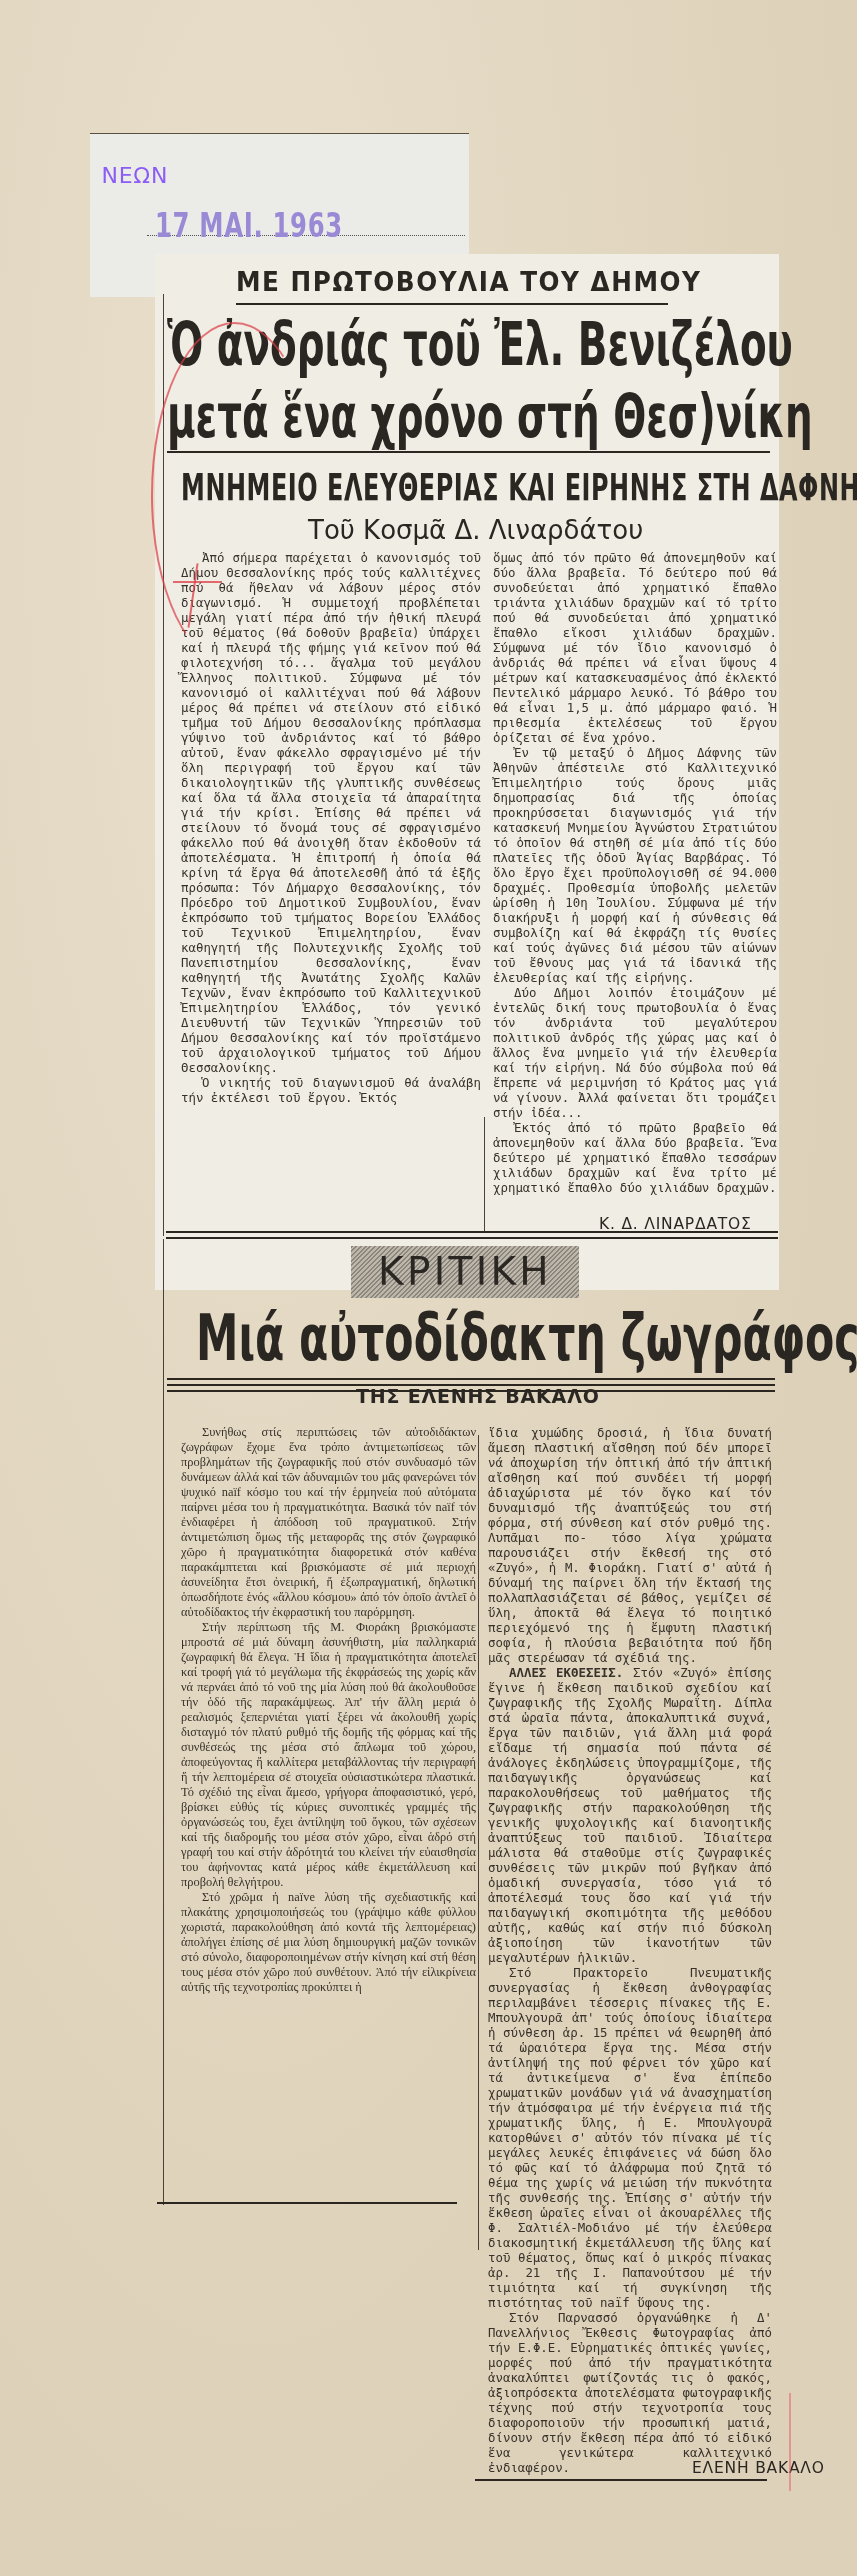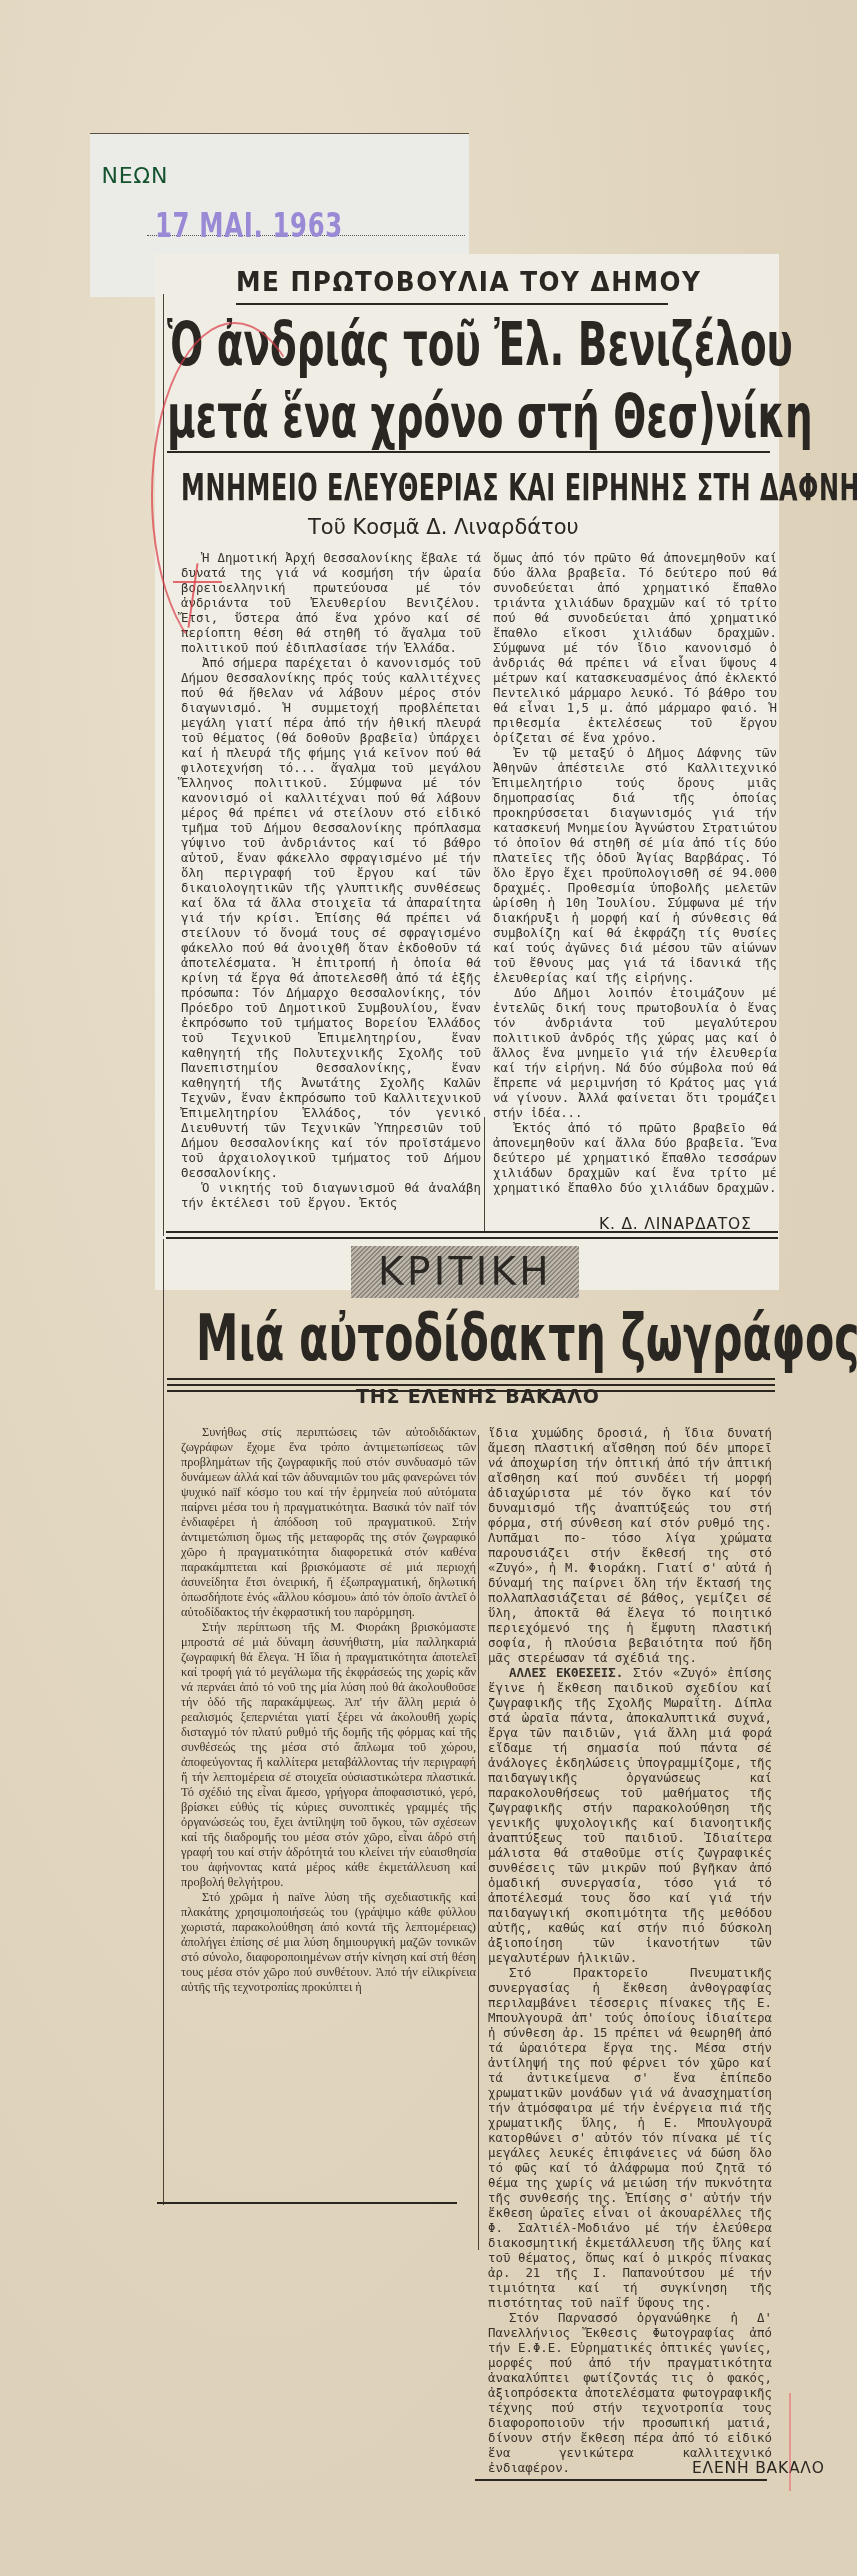--- a/index.html
+++ b/index.html
@@ -6,32 +6,32 @@
   body {
     width:858px; height:2576px; position:relative; overflow:hidden;
     background:#e3d8c2;
     background-image: radial-gradient(ellipse at 30% 20%, #e9dfcb 0%, #ddd1b9 70%);
     font-family:"DejaVu Sans", sans-serif; color:#2a2622;
   }
   .tag {
     position:absolute; left:90px; top:133px; width:379px; height:163px;
     background:#ebebe8; border-top:1.6px solid #5a5040;
   }
-  .tag .paper { position:absolute; left:11.4px; top:29px; font-family:"DejaVu Sans", sans-serif; font-size:22px; letter-spacing:0.8px; color:#14532d; }
+  .tag .paper { position:absolute; left:11.4px; top:29px; font-family:"DejaVu Sans", sans-serif; font-size:22px; letter-spacing:0.8px; color:#8b5cf6; }
   .tag .stamp { position:absolute; left:65px; top:72px; font-family:"DejaVu Sans Condensed","DejaVu Sans", sans-serif; font-weight:bold; font-size:33px; color:#9a8ad6; letter-spacing:0.8px; transform:scaleX(.82); transform-origin:left; }
   .tag .dots { position:absolute; left:57px; top:101px; width:318px; border-bottom:1.6px dotted #555; }
   .clip {
     position:absolute; background:#efece2;
   }
   .clip1 { left:155px; top:254px; width:624px; height:1036px; background:#f0ede4; }
   .rule { position:absolute; background:#2b2620; }
   .kicker { position:absolute; left:236px; top:267px; font-weight:bold; font-size:26px; letter-spacing:1.6px; color:#2a2622; transform:scaleX(.95); transform-origin:left;}
   .headline { position:absolute; left:167px; font-family:"DejaVu Sans Condensed","DejaVu Sans", sans-serif; font-weight:bold; font-size:60px; line-height:1; color:#2a2622; transform:scaleX(.72); transform-origin:left; white-space:nowrap; }
   .sub { position:absolute; left:181px; top:465px; font-family:"DejaVu Sans Condensed","DejaVu Sans", sans-serif; font-weight:bold; font-size:38px; transform:scaleX(.7); transform-origin:left; white-space:nowrap; letter-spacing:0.8px;}
-  .byline { position:absolute; font-size:21px; white-space:nowrap; }
+  .byline { position:absolute; font-size:26px; white-space:nowrap; }
   .col { position:absolute; font-family:"DejaVu Sans Mono", monospace; font-size:12.4px; line-height:15px; color:#38322b; text-align:justify; }
   .col p { margin:0; text-indent:21px; }
   .col .h { text-align:center; font-family:"DejaVu Sans", sans-serif; font-weight:bold; font-size:15.5px; line-height:18px; letter-spacing:1.6px; margin:4.9px 0 1.6px; text-indent:0; }
   .sig { position:absolute; font-size:15.5px; letter-spacing:0.8px; }
   .vrule { position:absolute; width:0.8px; background:#4a4238; }
   .kritiki { position:absolute; left:351px; top:1246px; width:228px; height:52px;
      background: repeating-linear-gradient(135deg, #8c857c 0 1.6px, #bdb6ab 1.6px 3.3px);
      font-family:"DejaVu Sans", sans-serif; font-size:39px; letter-spacing:3.3px; color:#2a2622; text-align:center; line-height:52px; }
   .headline2 { position:absolute; left:196px; top:1301px; font-family:"DejaVu Sans Condensed","DejaVu Sans", sans-serif; font-weight:bold; font-size:64px; transform:scaleX(.74); transform-origin:left; white-space:nowrap; }
   .redmark { position:absolute; border:2.4px solid rgba(220,60,70,.7); border-right-color:transparent; border-bottom-color:transparent; border-radius:50%; }
@@ -49,21 +49,20 @@
 <div class="kicker">ΜΕ ΠΡΩΤΟΒΟΥΛΙΑ ΤΟΥ ΔΗΜΟΥ</div>
 <div class="rule" style="left:236px;top:303px;width:432px;height:2.4px;"></div>
 <div class="headline" style="top:314px;">Ὁ ἀνδριάς τοῦ Ἐλ. Βενιζέλου</div>
 <div class="headline" style="top:386px;">μετά ἕνα χρόνο στή Θεσ)νίκη</div>
 <div class="rule" style="left:167px;top:451px;width:603px;height:2.4px;"></div>
 <div class="sub">ΜΝΗΜΕΙΟ ΕΛΕΥΘΕΡΙΑΣ ΚΑΙ ΕΙΡΗΝΗΣ ΣΤΗ ΔΑΦΝΗ</div>
 <div class="byline" style="left:308px;top:515px;">Τοῦ Κοσμᾶ Δ. Λιναρδάτου</div>
 <div class="vrule" style="left:163px;top:294px;height:942px;"></div>
 
 <div class="col" style="left:181px;top:550px;width:300px;">
-  <p>Ἡ Δημοτική Ἀρχή Θεσσαλονίκης ἔβαλε τά δυνατά της γιά νά κοσμήση τήν ὡραία βορειοελληνική πρωτεύουσα μέ τόν ἀνδριάντα τοῦ Ἐλευθερίου Βενιζέλου. Ἔτσι, ὕστερα ἀπό ἕνα χρόνο καί σέ περίοπτη θέση θά στηθῆ τό ἄγαλμα τοῦ πολιτικοῦ πού ἐδιπλασίασε τήν Ἑλλάδα.</p>
   <p>Ἀπό σήμερα παρέχεται ὁ κανονισμός τοῦ Δήμου Θεσσαλονίκης πρός τούς καλλιτέχνες πού θά ἤθελαν νά λάβουν μέρος στόν διαγωνισμό. Ἡ συμμετοχή προβλέπεται μεγάλη γιατί πέρα ἀπό τήν ἠθική πλευρά τοῦ θέματος (θά δοθοῦν βραβεῖα) ὑπάρχει καί ἡ πλευρά τῆς φήμης γιά κεῖνον πού θά φιλοτεχνήση τό... ἄγαλμα τοῦ μεγάλου Ἕλληνος πολιτικοῦ. Σύμφωνα μέ τόν κανονισμό οἱ καλλιτέχναι πού θά λάβουν μέρος θά πρέπει νά στείλουν στό εἰδικό τμῆμα τοῦ Δήμου Θεσσαλονίκης πρόπλασμα γύψινο τοῦ ἀνδριάντος καί τό βάθρο αὐτοῦ, ἕναν φάκελλο σφραγισμένο μέ τήν ὅλη περιγραφή τοῦ ἔργου καί τῶν δικαιολογητικῶν τῆς γλυπτικῆς συνθέσεως καί ὅλα τά ἄλλα στοιχεῖα τά ἀπαραίτητα γιά τήν κρίσι. Ἐπίσης θά πρέπει νά στείλουν τό ὄνομά τους σέ σφραγισμένο φάκελλο πού θά ἀνοιχθῆ ὅταν ἐκδοθοῦν τά ἀποτελέσματα. Ἡ ἐπιτροπή ἡ ὁποία θά κρίνη τά ἔργα θά ἀποτελεσθῆ ἀπό τά ἑξῆς πρόσωπα: Τόν Δήμαρχο Θεσσαλονίκης, τόν Πρόεδρο τοῦ Δημοτικοῦ Συμβουλίου, ἕναν ἐκπρόσωπο τοῦ τμήματος Βορείου Ἑλλάδος τοῦ Τεχνικοῦ Ἐπιμελητηρίου, ἕναν καθηγητή τῆς Πολυτεχνικῆς Σχολῆς τοῦ Πανεπιστημίου Θεσσαλονίκης, ἕναν καθηγητή τῆς Ἀνωτάτης Σχολῆς Καλῶν Τεχνῶν, ἕναν ἐκπρόσωπο τοῦ Καλλιτεχνικοῦ Ἐπιμελητηρίου Ἑλλάδος, τόν γενικό Διευθυντή τῶν Τεχνικῶν Ὑπηρεσιῶν τοῦ Δήμου Θεσσαλονίκης καί τόν προϊστάμενο τοῦ ἀρχαιολογικοῦ τμήματος τοῦ Δήμου Θεσσαλονίκης.</p>
   <p>Ὁ νικητής τοῦ διαγωνισμοῦ θά ἀναλάβη τήν ἐκτέλεσι τοῦ ἔργου. Ἐκτός</p>
 </div>
 <div class="vrule" style="left:484px;top:1117px;height:114px;"></div>
 <div class="col" style="left:493px;top:550px;width:284px;">
   <p style="text-indent:0">ὅμως ἀπό τόν πρῶτο θά ἀπονεμηθοῦν καί δύο ἄλλα βραβεῖα. Τό δεύτερο πού θά συνοδεύεται ἀπό χρηματικό ἔπαθλο τριάντα χιλιάδων δραχμῶν καί τό τρίτο πού θά συνοδεύεται ἀπό χρηματικό ἔπαθλο εἴκοσι χιλιάδων δραχμῶν. Σύμφωνα μέ τόν ἴδιο κανονισμό ὁ ἀνδριάς θά πρέπει νά εἶναι ὕψους 4 μέτρων καί κατασκευασμένος ἀπό ἐκλεκτό Πεντελικό μάρμαρο λευκό. Τό βάθρο του θά εἶναι 1,5 μ. ἀπό μάρμαρο φαιό. Ἡ πριθεσμία ἐκτελέσεως τοῦ ἔργου ὁρίζεται σέ ἕνα χρόνο.</p>
   <p>Ἐν τῷ μεταξύ ὁ Δῆμος Δάφνης τῶν Ἀθηνῶν ἀπέστειλε στό Καλλιτεχνικό Ἐπιμελητήριο τούς ὅρους μιᾶς δημοπρασίας διά τῆς ὁποίας προκηρύσσεται διαγωνισμός γιά τήν κατασκευή Μνημείου Ἀγνώστου Στρατιώτου τό ὁποῖον θά στηθῆ σέ μία ἀπό τίς δύο πλατεῖες τῆς ὁδοῦ Ἁγίας Βαρβάρας. Τό ὅλο ἔργο ἔχει προϋπολογισθῆ σέ 94.000 δραχμές. Προθεσμία ὑποβολῆς μελετῶν ὡρίσθη ἡ 10η Ἰουλίου. Σύμφωνα μέ τήν διακήρυξι ἡ μορφή καί ἡ σύνθεσις θά συμβολίζη καί θά ἐκφράζη τίς θυσίες καί τούς ἀγῶνες διά μέσου τῶν αἰώνων τοῦ ἔθνους μας γιά τά ἰδανικά τῆς ἐλευθερίας καί τῆς εἰρήνης.</p>
   <p>Δύο Δῆμοι λοιπόν ἑτοιμάζουν μέ ἐντελῶς δική τους πρωτοβουλία ὁ ἕνας τόν ἀνδριάντα τοῦ μεγαλύτερου πολιτικοῦ ἀνδρός τῆς χώρας μας καί ὁ ἄλλος ἕνα μνημεῖο γιά τήν ἐλευθερία καί τήν εἰρήνη. Νά δύο σύμβολα πού θά ἔπρεπε νά μεριμνήση τό Κράτος μας γιά νά γίνουν. Ἀλλά φαίνεται ὅτι τρομάζει στήν ἰδέα...</p>
   <p>Ἐκτός ἀπό τό πρῶτο βραβεῖο θά ἀπονεμηθοῦν καί ἄλλα δύο βραβεῖα. Ἕνα δεύτερο μέ χρηματικό ἔπαθλο τεσσάρων χιλιάδων δραχμῶν καί ἕνα τρίτο μέ χρηματικό ἔπαθλο δύο χιλιάδων δραχμῶν.</p>
 </div>

